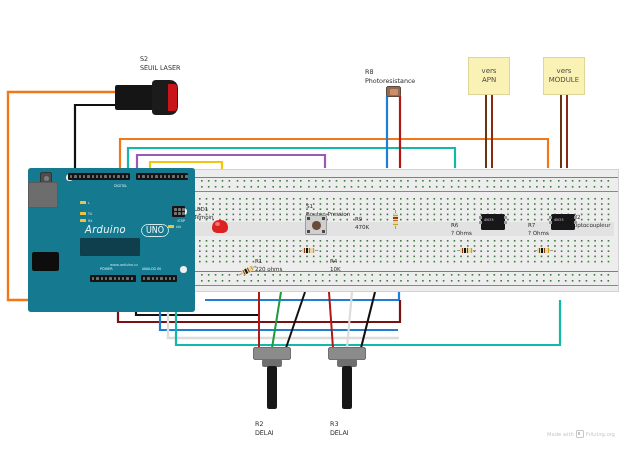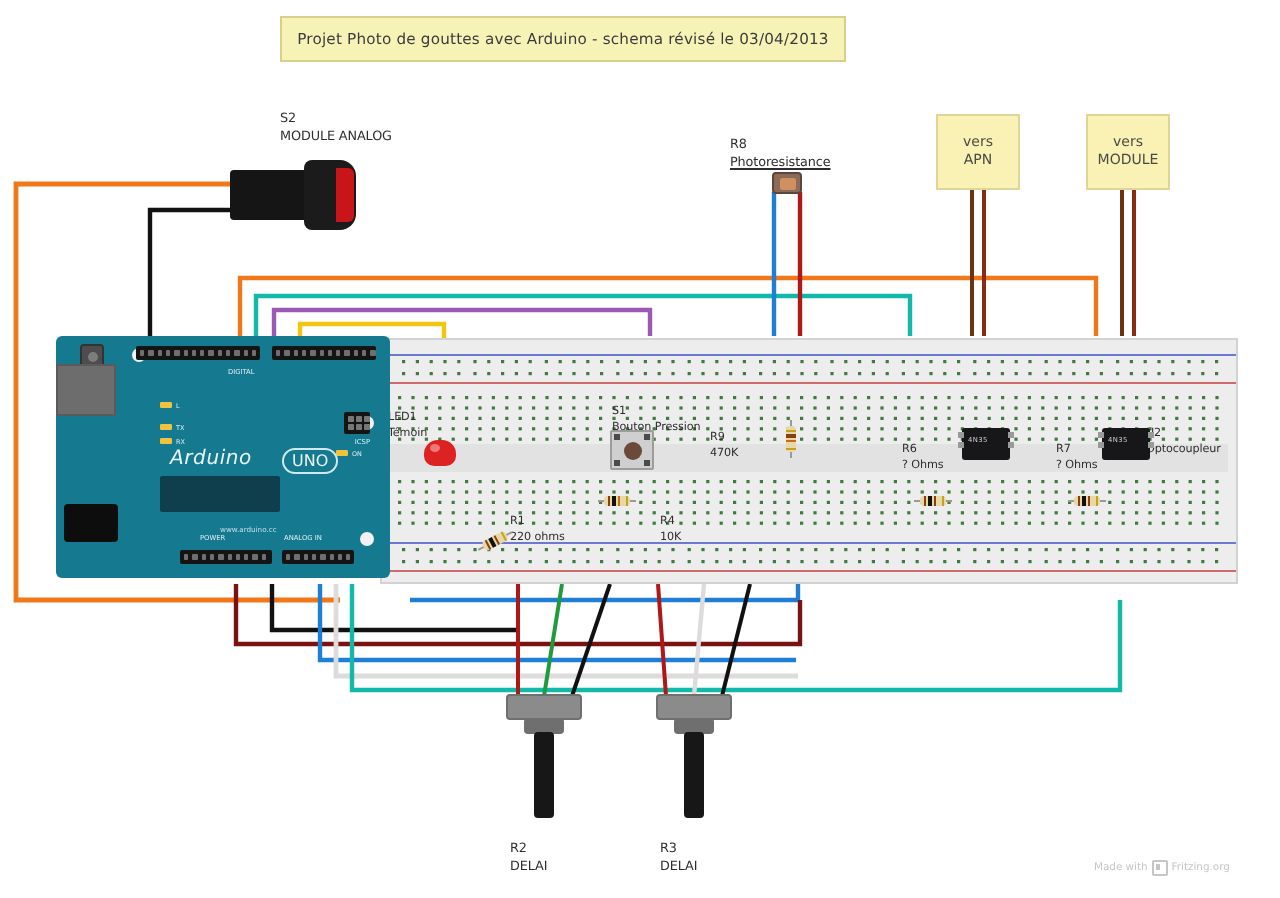--- a/index.html
+++ b/index.html
@@ -36,21 +36,21 @@
 
   
   .lbl{
     position:absolute;font-size:6.4px;color:#2e2e2e;line-height:1.3;
     white-space:pre;letter-spacing:-.05px;
   }
   .lbl.sm{font-size:5.6px;}
 
   
   .ard{
-    position:absolute;left:28px;top:168px;width:167px;height:121px;
+    position:absolute;left:28px;top:168px;width:167px;height:144px;
     background:#15798f;border-radius:3px;
   }
   .ard-inner{position:absolute;inset:0;}
   .ard-logo{
     position:absolute;left:57px;top:56px;font-size:10px;color:#e9f6f8;
     font-style:italic;font-family:"DejaVu Sans",sans-serif;letter-spacing:.3px;
   }
   .ard-uno{
     position:absolute;left:113px;top:56px;font-size:8px;color:#e9f6f8;
     border:1px solid #cfe9ee;border-radius:8px;padding:0 4px;line-height:11px;
@@ -185,32 +185,29 @@
       <path d="M343,255 L343,290" stroke="#111111" stroke-width="2"></path>
       <path d="M378,258 L378,290" stroke="#111111" stroke-width="2"></path>
       <path d="M450,258 L450,290" stroke="#111111" stroke-width="2"></path>
       <path d="M527,258 L527,290" stroke="#111111" stroke-width="2"></path>
 
       <path d="M228,224 L252,215" stroke="#9a9a9a" stroke-width="1.6"></path>
       <path d="M228,232 L250,248" stroke="#9a9a9a" stroke-width="1.6"></path>
     </g>
   </svg>
 
-  <div class="title-box">
-    <span>Projet Photo de gouttes avec Arduino - schema révisé le 03/04/2013</span>
-  </div>
 
   <div class="lbl" style="left:140px;top:55px;">S2</div>
-  <div class="lbl" style="left:140px;top:64px;">MODULE ANALOG</div>
+  <div class="lbl" style="left:140px;top:64px;">SEUIL LASER</div>
   <div class="laser-body"></div>
   <div class="laser-cap"></div>
   <div class="laser-lens"></div>
 
   <div class="lbl" style="left:365px;top:68px;">R8</div>
-  <div class="lbl" style="left:365px;top:77px;text-decoration:underline;">Photoresistance</div>
+  <div class="lbl" style="left:365px;top:77px;">Photoresistance</div>
   <div class="photores"></div>
 
   <div class="tag-box" style="left:468px;top:57px;">
     <span>vers</span>
     <span>APN</span>
   </div>
   <div class="tag-box" style="left:543px;top:57px;">
     <span>vers</span>
     <span>MODULE</span>
   </div>

